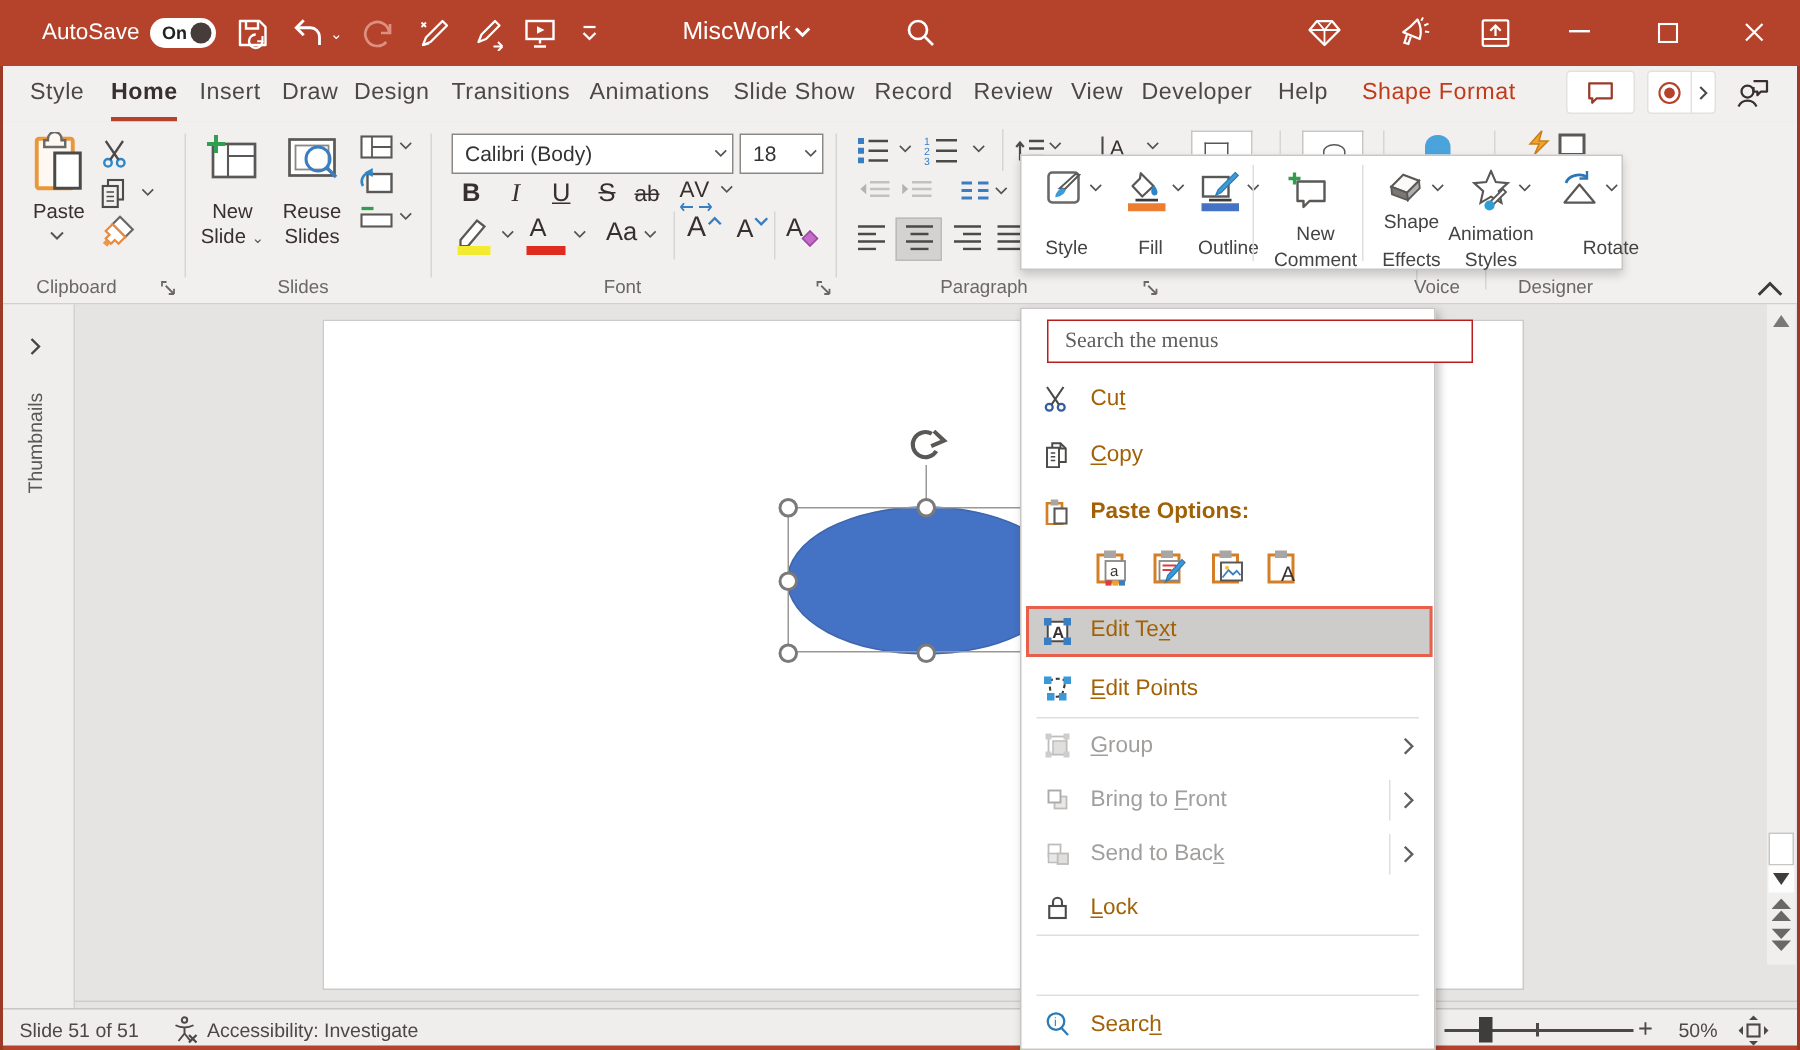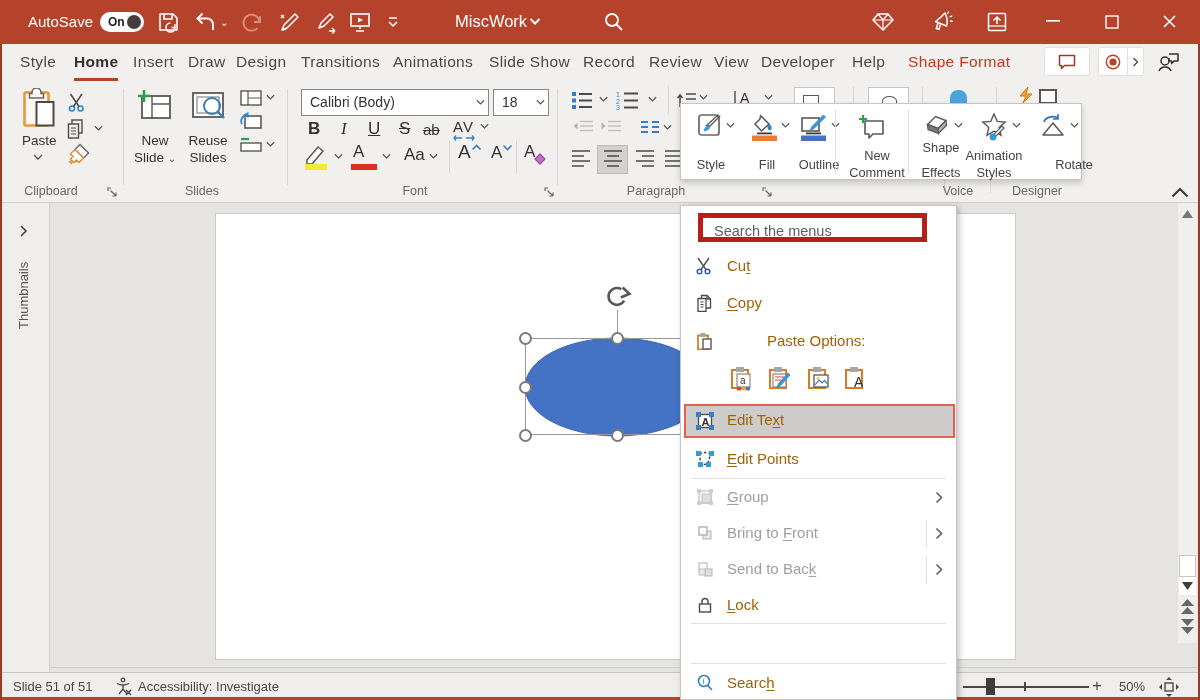--- a/index.html
+++ b/index.html
@@ -539,21 +539,21 @@
     <path d="M4 22 L24 22 14 10 z" fill="#fff" stroke="#5a5856" stroke-width="1.5" stroke-linejoin="round"></path>
     <path d="M5 9 a9 7 0 0 1 14 -4" stroke="#2e75b6" stroke-width="1.8"></path>
     <path d="M19 1 v5 h-5" stroke="#2e75b6" stroke-width="1.6"></path>
   </svg>
   <svg class="abs" style="left:389px; top:18px" width="9" height="7" viewBox="0 0 10 7" fill="none" stroke="#555" stroke-width="1.3">
       <path d="M1 1 l4 4 4 -4"></path>
     </svg>
   <div class="mtbl" style="left:349px; top:53px; width:48px;margin-left:20px;">Rotate</div>
 </div>
 <div id="menu" class="abs">
-  <div class="abs" style="left:17px; top:7px; width:229px; height:29px; border:5px solid #b91c1c; background:#fff;">
+  <div class="abs" style="left:17px; top:7px; width:284px; height:29px; border:1px solid #b91c1c; background:#fff;font-family:Liberation Serif, serif;">
     <div style="margin:5px 0 0 11px; font-size:14.5px; color:#605e5c;">Search the menus</div>
   </div>
 
   <div class="mi" style="top:42px">
     <svg class="ico" viewBox="0 0 18 18" fill="none">
         <g stroke="#355e9e" stroke-width="1.5">
           <circle cx="3.5" cy="14.5" r="2.3"></circle>
           <circle cx="11.5" cy="14.5" r="2.3"></circle>
         </g>
         <g stroke="#4a4a48" stroke-width="1.4">
@@ -572,21 +572,21 @@
       </svg>
     <div class="txt"><u>C</u>opy</div>
   </div>
 
   <div class="mi" style="top:117px">
     <svg class="ico" viewBox="0 0 18 18" fill="none">
         <path d="M2 3.5 h10 v14 h-10 z" stroke="#d47f28" stroke-width="1.8"></path>
         <rect x="4.5" y="1" width="5" height="4" fill="#a8a6a4"></rect>
         <rect x="7" y="7" width="8" height="10" fill="#fff" stroke="#5a5856" stroke-width="1.4"></rect>
       </svg>
-    <div class="txt" style="font-weight:normal;margin-left:40px;">Paste Options:</div>
+    <div class="txt" style="font-weight:bold;">Paste Options:</div>
   </div>
 
   <div class="mi" style="top:155px">
     <svg class="abs" style="left:49px; top:5px" width="23" height="25" viewBox="0 0 23 25" fill="none">
         <path d="M2 4 h16 v18 h-16 z" stroke="#d47f28" stroke-width="2"></path>
         <rect x="6" y="1" width="8" height="5" fill="#a8a6a4"></rect>
         <rect x="7" y="8" width="13" height="13" fill="#fff" stroke="#8a8886" stroke-width="1.2"></rect>
         <text x="10" y="18" font-size="10" fill="#38302e" font-family="Liberation Sans">a</text>
         <rect x="7" y="21" width="4" height="3.4" fill="#e03b3b"></rect>
         <rect x="11.6" y="21" width="4" height="3.4" fill="#f0a22e"></rect>

